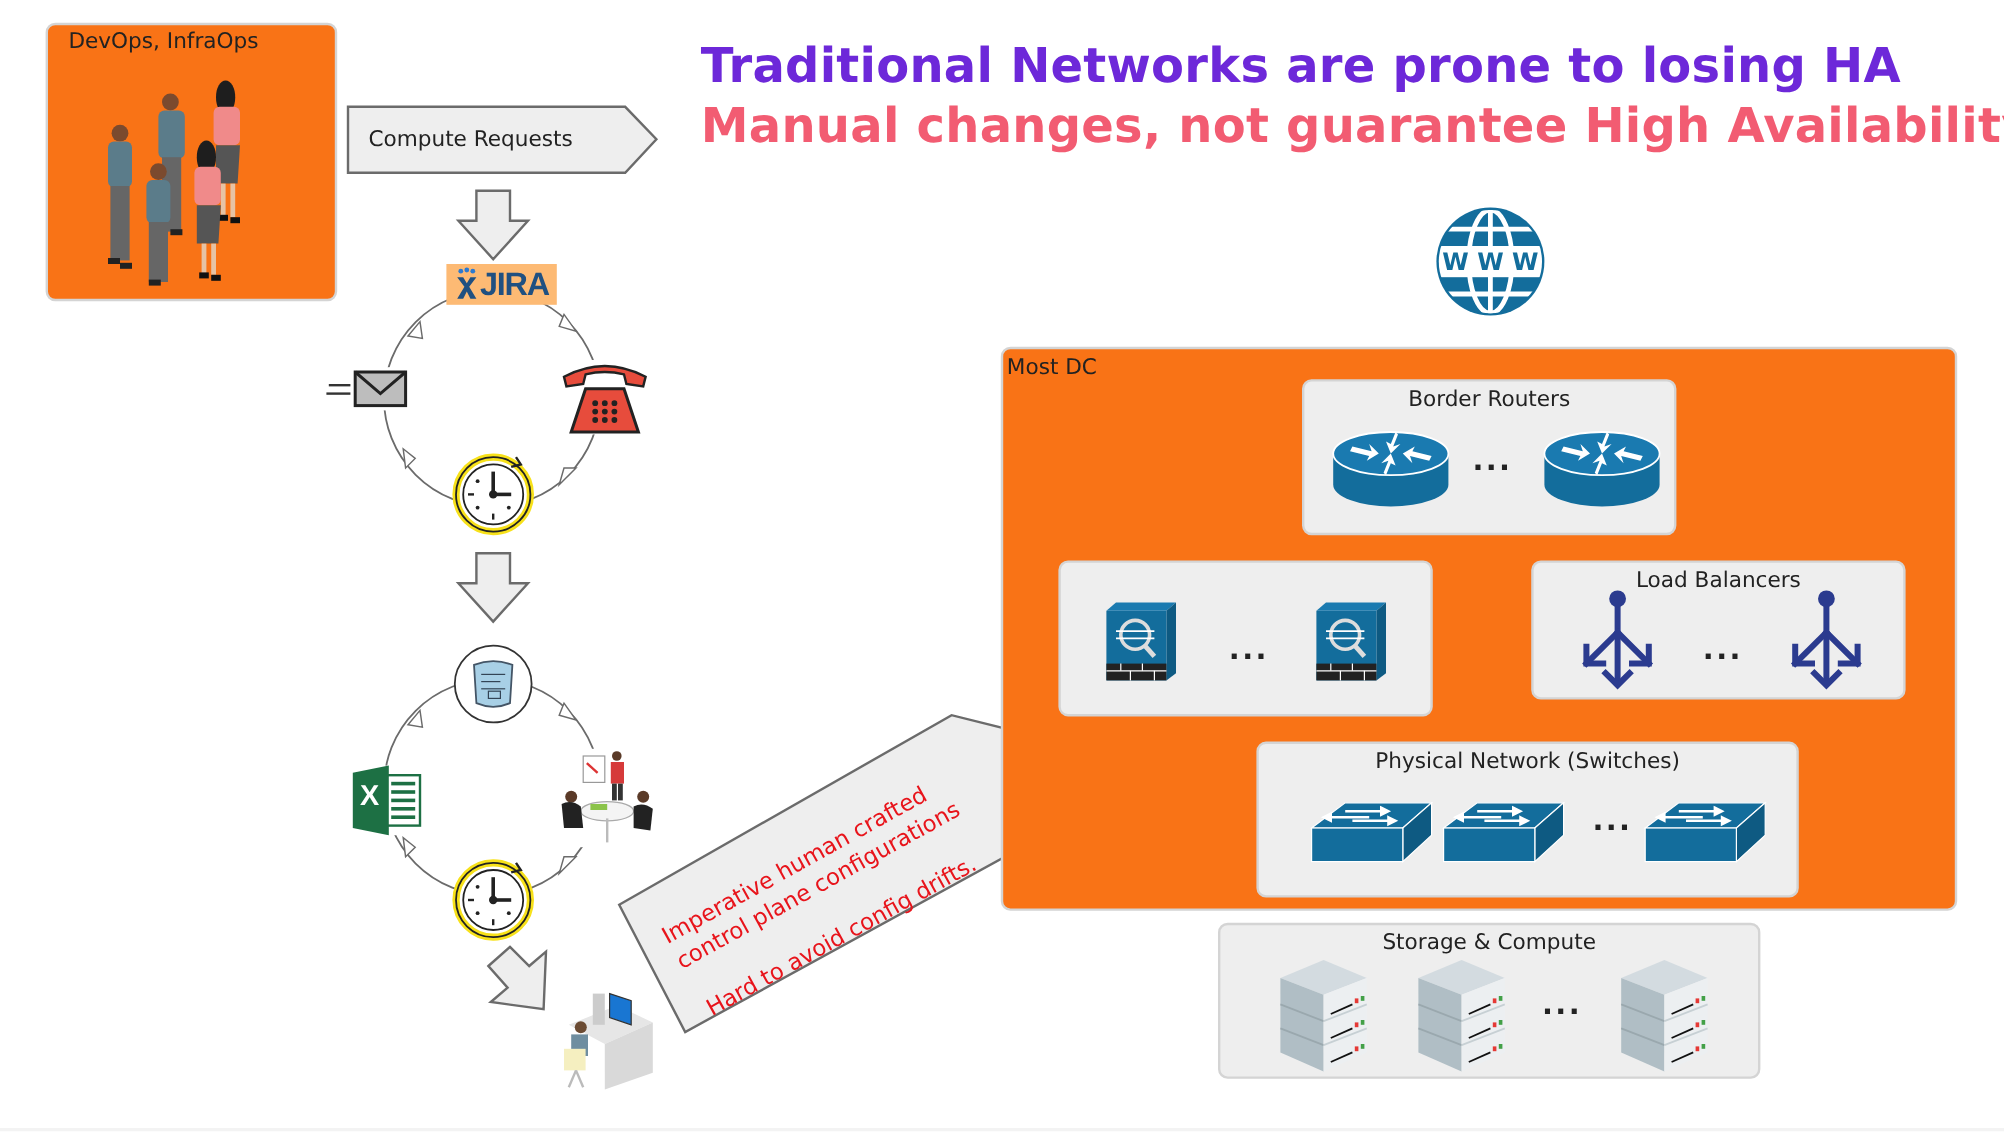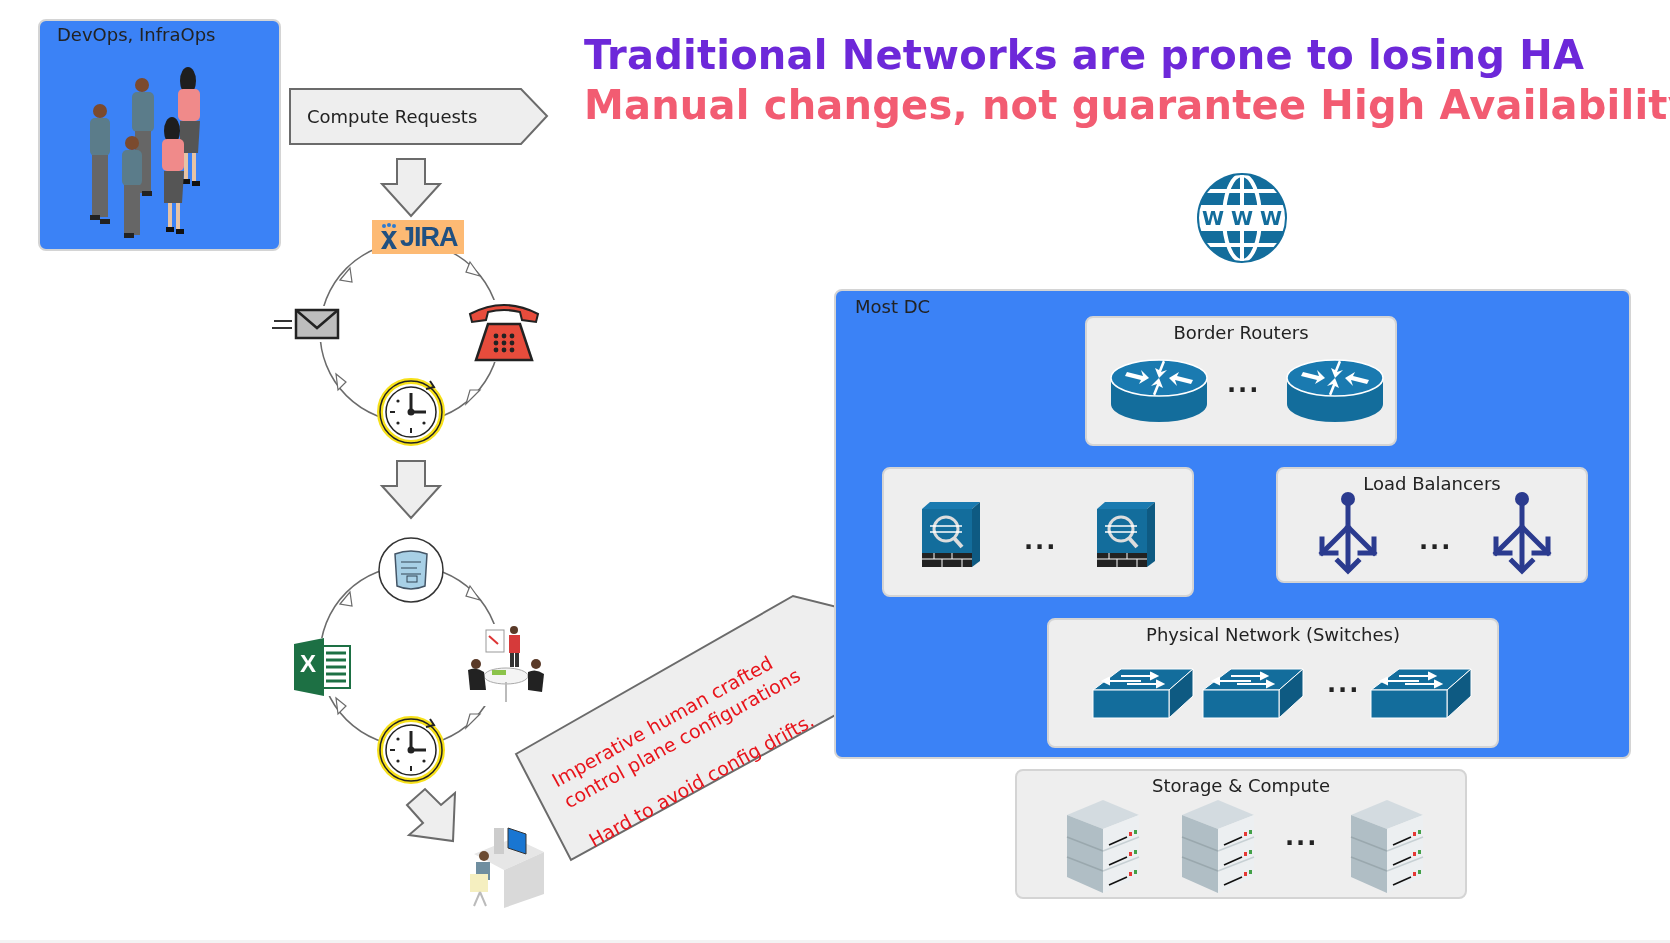--- a/index.html
+++ b/index.html
@@ -1,21 +1,21 @@
 <!DOCTYPE html>
 <html><head>
 <meta charset="utf-8">
 <style>
   html, body { margin: 0; padding: 0; background: #ffffff; }
   body { width: 1670px; height: 943px; position: relative; overflow: hidden; font-family: "DejaVu Sans", "Liberation Sans", sans-serif; color: #222; }
   .abs { position: absolute; }
   .bottom-strip { left: 0; top: 940px; width: 1670px; height: 3px; background: #f3f3f3; }
 
   .card { position: absolute; border: 2px solid #d4d4d4; border-radius: 8px; box-sizing: border-box; }
-  .card.white { background: #3b82f6; }
+  .card.white { background: #f97316; }
   .card.grey { background: #eeeeee; }
   .card-label { position: absolute; font-size: 18px; color: #222; white-space: nowrap; }
   .center-label { left: 0; right: 0; text-align: center; }
 
   .title1 { left: 584px; top: 32px; font-size: 40px; font-weight: bold; color: #6d28d9; white-space: nowrap; letter-spacing: 0.2px; }
   .title2 { left: 584px; top: 82px; font-size: 40px; font-weight: bold; color: #f25c72; white-space: nowrap; letter-spacing: 0.2px; }
 
   .dots { position: absolute; font-size: 24px; font-weight: bold; color: #222; letter-spacing: 2px; }
   svg { position: absolute; overflow: visible; }
   .rot-text { position: absolute; color: #e8141b; font-size: 19px; white-space: nowrap; transform-origin: 0 0; }
@@ -248,21 +248,21 @@
     <ellipse cx="49" cy="49" rx="18" ry="43"></ellipse>
     <line x1="49" y1="4" x2="49" y2="94"></line>
     <line x1="0" y1="22" x2="98" y2="22"></line>
     <line x1="0" y1="76" x2="98" y2="76"></line>
     <rect x="4" y="36" width="90" height="26" fill="#fff" stroke="none"></rect>
   </g>
   <text x="49" y="56" text-anchor="middle" fill="#136d9c" font-size="20" font-weight="bold" font-family="DejaVu Sans, sans-serif">W W W</text>
 </svg>
 
 <div class="card white" style="left:834px; top:289px; width:797px; height:470px;">
-  <div class="card-label" style="left:19px; top:5px;">Most DC</div>
+  <div class="card-label" style="left:3px; top:5px;">Most DC</div>
 </div>
 
 <div class="card grey" style="left:1085px; top:316px; width:312px; height:130px;">
   <div class="card-label center-label" style="top:4px;">Border Routers</div>
   <svg width="100" height="70" style="left:22px; top:38px;" viewBox="0 0 100 70">
     <path d="M2 22 L2 48 A48 18 0 0 0 98 48 L98 22 Z" fill="#136d9c"></path>
     <ellipse cx="50" cy="22" rx="48" ry="18" fill="#1a7ab0" stroke="#fff" stroke-width="1.5"></ellipse>
     <g fill="#fff">
       <polygon points="18,16 34,20 32,14 40,22 30,28 32,24 16,20"></polygon>
       <polygon points="82,28 66,24 68,30 60,22 70,16 68,20 84,24"></polygon>

